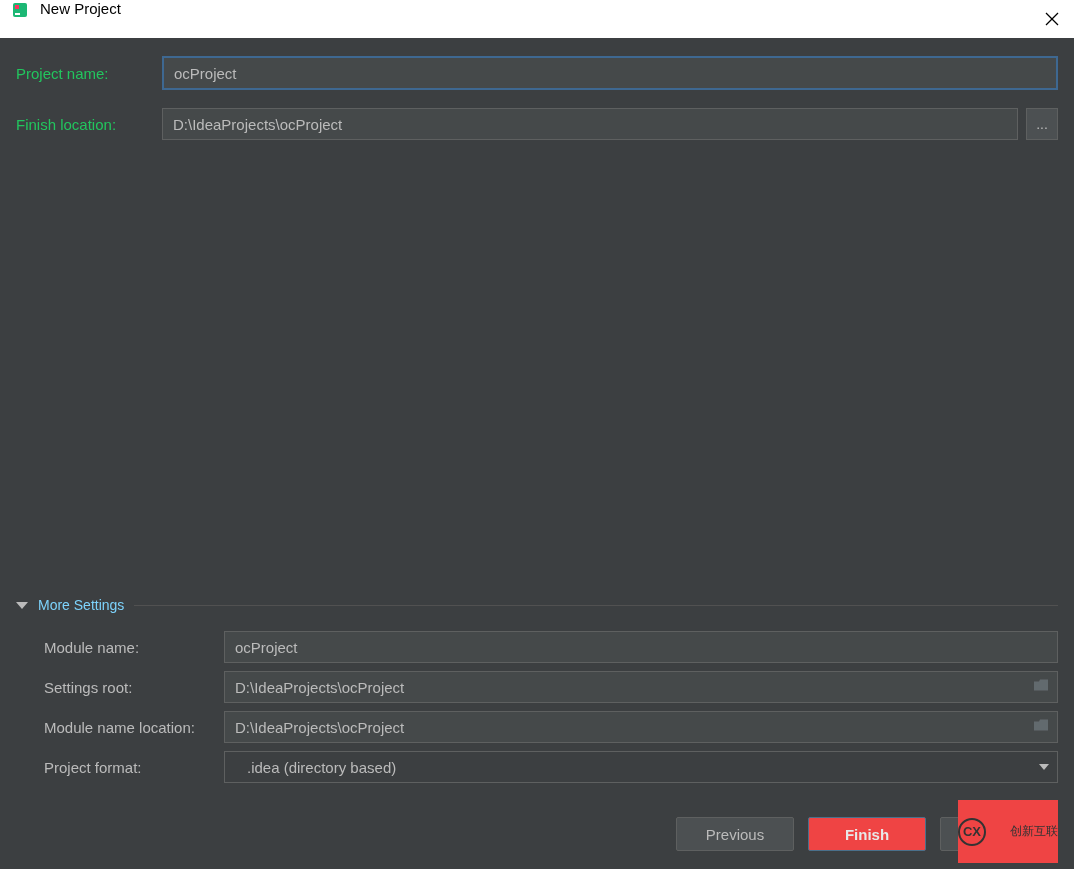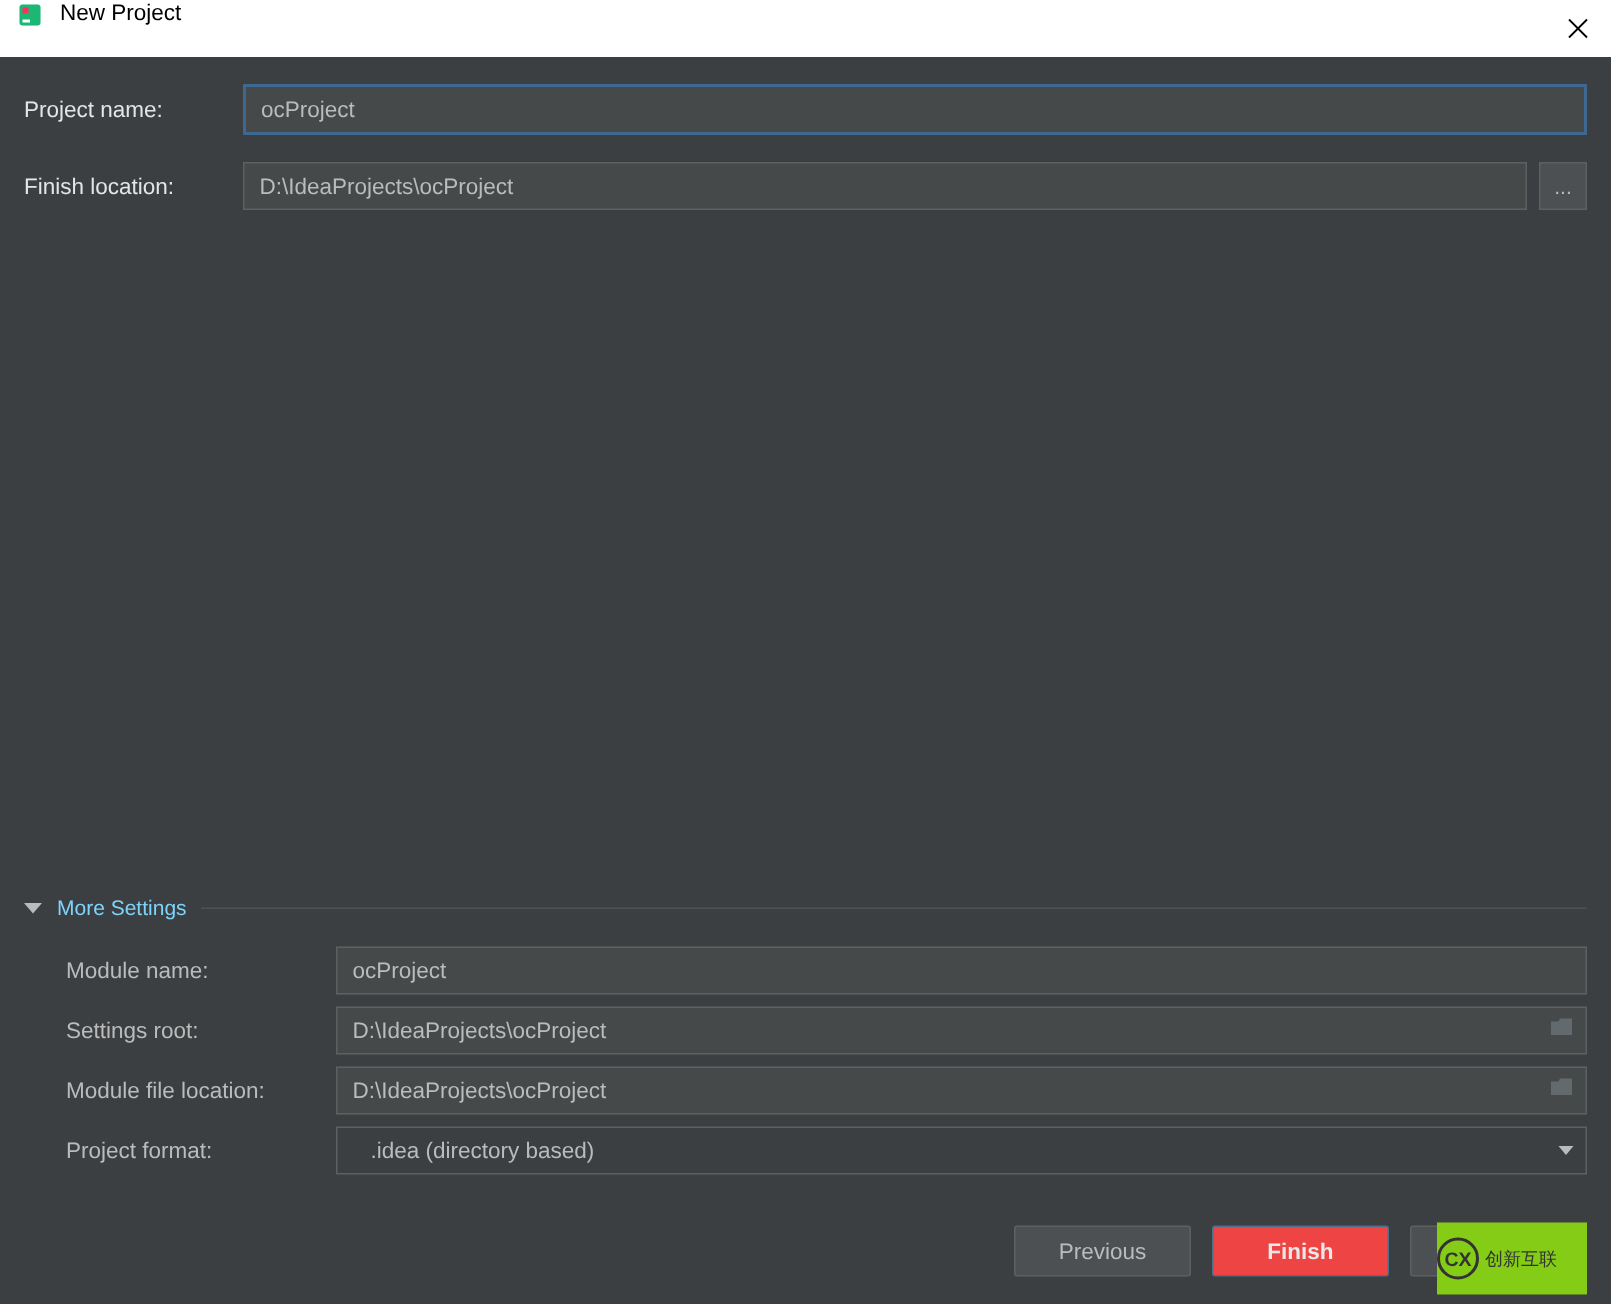--- a/index.html
+++ b/index.html
@@ -12,21 +12,21 @@
   .titlebar .title { font-size: 15px; color: #000; margin-left: 10px; }
   .titlebar .close { position: absolute; right: 14px; top: 50%; transform: translateY(-50%); width: 16px; height: 16px; }
   .titlebar .close svg { width:16px; height:16px; }
   .body {
     background: #3c3f41; color: #bbbbbb; height: 831px;
     display: flex; flex-direction: column;
     padding: 18px 16px 0 16px;
     position: relative;
   }
   .row { display: flex; align-items: center; margin-bottom: 18px; }
-  .lbl { width: 146px; font-size: 15px; color: #e5e5e5; flex-shrink:0; }
+  .lbl { width: 146px; font-size: 15px; color: #22c55e; flex-shrink:0; }
   .input {
     flex: 1; background: #45494a; border: 1px solid #5e6060; color: #bbbbbb;
     font-size: 15px; height: 32px; padding: 0 10px; outline: none;
   }
   .input.focused { border: 2px solid #3e6891; height: 34px; color:#bbbbbb; }
   .browse-btn {
     width: 32px; height: 32px; margin-left: 8px; background: #4c5052;
     border: 1px solid #5e6060; color: #bbbbbb; font-size: 14px;
     display:flex; align-items:center; justify-content:center; cursor:pointer;
   }
@@ -55,22 +55,22 @@
     display:flex; justify-content:flex-end; gap:14px; padding: 26px 0 18px 0;
     position:relative;
   }
   .btn {
     min-width:118px; height:34px; background:#4c5052; border:1px solid #5e6060;
     color:#bbbbbb; font-size:15px; display:flex;align-items:center;justify-content:center;
     cursor:pointer; border-radius:2px;
   }
   .btn.primary { background:#ef4444; border:1px solid #4a708b; color:#e8e8e8; font-weight:600; }
   .watermark {
-    position:absolute; right:0; bottom:6px; width:100px; height:48px;
-    background:#84cc16; display:flex;align-items:center;justify-content:flex-start;
+    position:absolute; right:0; bottom:6px; width:100px; height:63px;
+    background:#ef4444; display:flex;align-items:center;justify-content:space-between;
     font-size:12px; color:#333; gap:4px;
   }
   .watermark .wm-icon { width:28px;height:28px;border:2px solid #333;border-radius:50%;
     display:flex;align-items:center;justify-content:center;font-weight:bold; font-size:13px;}
 </style>
 </head>
 <body>
 
 <div class="titlebar">
   <span class="app-icon">
@@ -121,21 +121,21 @@
         <div class="minput">
           <span>D:\IdeaProjects\ocProject</span>
           <span class="folder">
             <svg width="16" height="14" viewBox="0 0 16 14">
                 <path d="M1 3 L6 3 L7 1 L15 1 L15 12 L1 12 Z" fill="#87939a"></path>
               </svg>
           </span>
         </div>
       </div>
       <div class="mrow">
-        <div class="mlbl">Module file location:</div>
+        <div class="mlbl">Module name location:</div>
         <div class="minput">
           <span>D:\IdeaProjects\ocProject</span>
           <span class="folder">
             <svg width="16" height="14" viewBox="0 0 16 14">
                 <path d="M1 3 L6 3 L7 1 L15 1 L15 12 L1 12 Z" fill="#87939a"></path>
               </svg>
           </span>
         </div>
       </div>
       <div class="mrow">

